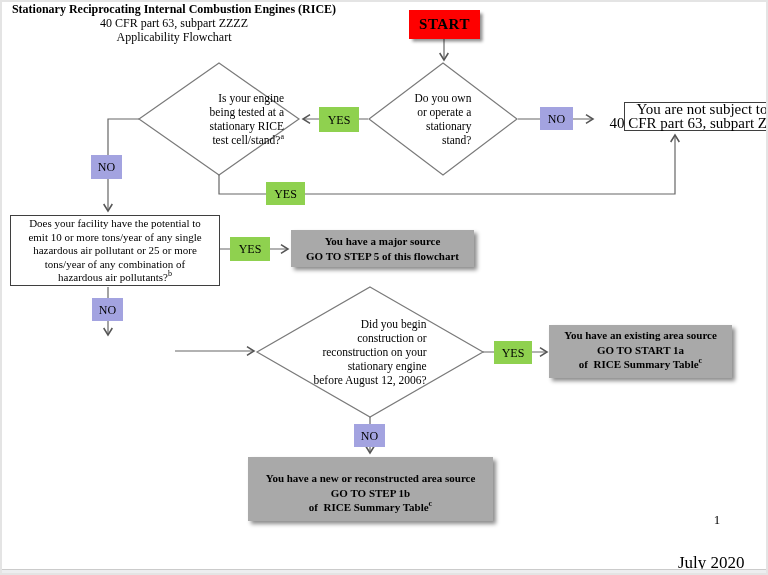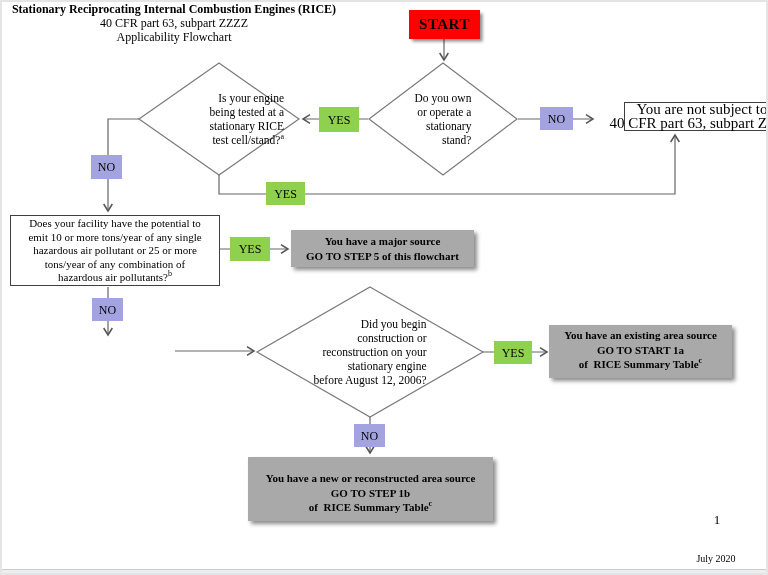--- a/index.html
+++ b/index.html
@@ -46,21 +46,21 @@
   .qbox.notsubject{font-size:15px;line-height:13.5px;margin-left:28px;}
 
   .result{
     background:var(--result_gray,#A9A9A9);
     display:flex;align-items:center;justify-content:center;
     text-align:center;font-weight:bold;font-size:11px;line-height:14.5px;
     box-shadow:3px 3px 4px rgba(0,0,0,.45);
   }
   sup{font-size:8px;line-height:0;vertical-align:super;}
   .pagenum{font-size:13px;}
-  .footer{font-size:10px;text-align:center;}
+  .footer{font-size:17px;text-align:left;}
   .bottom-strip{left:0;top:567px;width:768px;height:8px;background:#edeef0;border-top:1px solid #cbcbcb;}
 </style>
 </head>
 <body>
 
 <div class="page">
 
   <svg class="connectors" viewBox="0 0 768 575">
     <defs>
       <marker id="arrow" viewBox="0 0 10 10" refX="7.5" refY="5" markerWidth="9" markerHeight="9" orient="auto">

